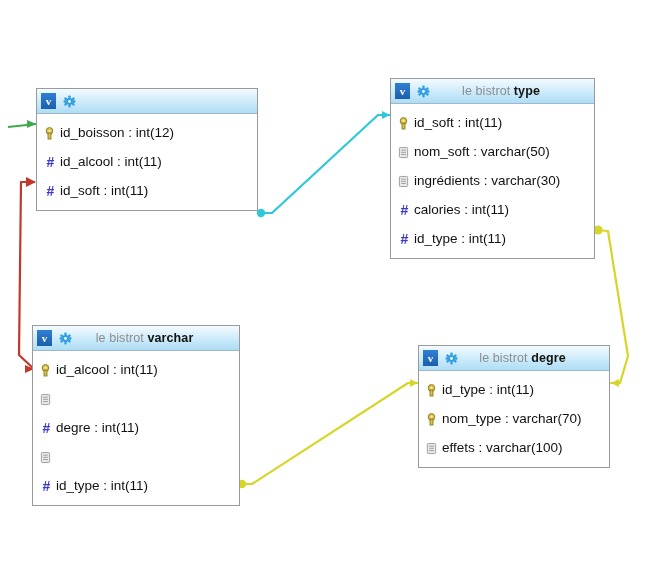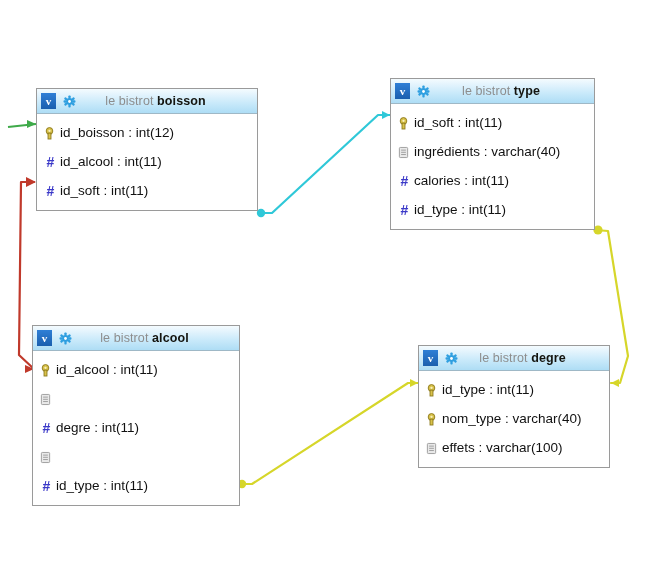--- a/index.html
+++ b/index.html
@@ -166,24 +166,20 @@
             <rect x="11.4" y="6.6" width="4" height="2.8" rx="1"></rect>
             <rect x="2.1" y="2.8" width="2.8" height="4" rx="1" transform="rotate(-45 3.5 4.8)"></rect>
             <rect x="11.1" y="2.8" width="2.8" height="4" rx="1" transform="rotate(45 12.5 4.8)"></rect>
             <rect x="2.1" y="9.2" width="2.8" height="4" rx="1" transform="rotate(45 3.5 11.2)"></rect>
             <rect x="11.1" y="9.2" width="2.8" height="4" rx="1" transform="rotate(-45 12.5 11.2)"></rect>
             <circle cx="8" cy="8" r="4.2"></circle>
           </g>
           <circle cx="8" cy="8" r="1.7" fill="#ffffff"></circle>
         </svg>
       </span>
-      <span class="head-title">
-        <span>le bistrot</span>
-        <b>boisson</b>
-      </span>
     </div>
     <div class="rows">
       <div class="row">
         <span class="ricon">
           <svg viewBox="0 0 12 14" width="11" height="13" xmlns="http://www.w3.org/2000/svg">
             <ellipse cx="6" cy="4.3" rx="3.6" ry="3.8" fill="#d9c24a" stroke="#8d7a1e" stroke-width="1"></ellipse>
             <rect x="4.4" y="6.6" width="3.2" height="6.4" fill="#d9c24a" stroke="#8d7a1e" stroke-width="1"></rect>
             <circle cx="6" cy="4.1" r="1.25" fill="#f7f0c0"></circle>
           </svg>
         </span>
@@ -237,21 +233,32 @@
       </div>
       <div class="row">
         <span class="ricon">
           <svg viewBox="0 0 12 14" width="11" height="13" xmlns="http://www.w3.org/2000/svg">
             <rect x="1.5" y="1.5" width="9" height="11" rx="1" fill="#e9e9e9" stroke="#9a9a9a" stroke-width="1"></rect>
             <line x1="3.4" y1="4.4" x2="8.6" y2="4.4" stroke="#9a9a9a" stroke-width="1"></line>
             <line x1="3.4" y1="6.8" x2="8.6" y2="6.8" stroke="#9a9a9a" stroke-width="1"></line>
             <line x1="3.4" y1="9.2" x2="8.6" y2="9.2" stroke="#9a9a9a" stroke-width="1"></line>
           </svg>
         </span>
-        <span class="rtxt">ingrédients : varchar(40)</span>
+        <span class="rtxt">nom_soft : varchar(50)</span>
+      </div>
+      <div class="row">
+        <span class="ricon">
+          <svg viewBox="0 0 12 14" width="11" height="13" xmlns="http://www.w3.org/2000/svg">
+            <rect x="1.5" y="1.5" width="9" height="11" rx="1" fill="#e9e9e9" stroke="#9a9a9a" stroke-width="1"></rect>
+            <line x1="3.4" y1="4.4" x2="8.6" y2="4.4" stroke="#9a9a9a" stroke-width="1"></line>
+            <line x1="3.4" y1="6.8" x2="8.6" y2="6.8" stroke="#9a9a9a" stroke-width="1"></line>
+            <line x1="3.4" y1="9.2" x2="8.6" y2="9.2" stroke="#9a9a9a" stroke-width="1"></line>
+          </svg>
+        </span>
+        <span class="rtxt">ingrédients : varchar(30)</span>
       </div>
       <div class="row">
         <span class="ricon"><span class="hash">#</span></span>
         <span class="rtxt">calories : int(11)</span>
       </div>
       <div class="row">
         <span class="ricon"><span class="hash">#</span></span>
         <span class="rtxt">id_type : int(11)</span>
       </div>
     </div>
@@ -271,21 +278,21 @@
             <rect x="11.1" y="2.8" width="2.8" height="4" rx="1" transform="rotate(45 12.5 4.8)"></rect>
             <rect x="2.1" y="9.2" width="2.8" height="4" rx="1" transform="rotate(45 3.5 11.2)"></rect>
             <rect x="11.1" y="9.2" width="2.8" height="4" rx="1" transform="rotate(-45 12.5 11.2)"></rect>
             <circle cx="8" cy="8" r="4.2"></circle>
           </g>
           <circle cx="8" cy="8" r="1.7" fill="#ffffff"></circle>
         </svg>
       </span>
       <span class="head-title">
         <span>le bistrot</span>
-        <b>alcool</b>
+        <b>varchar</b>
       </span>
     </div>
     <div class="rows">
       <div class="row">
         <span class="ricon">
           <svg viewBox="0 0 12 14" width="11" height="13" xmlns="http://www.w3.org/2000/svg">
             <ellipse cx="6" cy="4.3" rx="3.6" ry="3.8" fill="#d9c24a" stroke="#8d7a1e" stroke-width="1"></ellipse>
             <rect x="4.4" y="6.6" width="3.2" height="6.4" fill="#d9c24a" stroke="#8d7a1e" stroke-width="1"></rect>
             <circle cx="6" cy="4.1" r="1.25" fill="#f7f0c0"></circle>
           </svg>
@@ -359,21 +366,21 @@
         <span class="rtxt">id_type : int(11)</span>
       </div>
       <div class="row">
         <span class="ricon">
           <svg viewBox="0 0 12 14" width="11" height="13" xmlns="http://www.w3.org/2000/svg">
             <ellipse cx="6" cy="4.3" rx="3.6" ry="3.8" fill="#d9c24a" stroke="#8d7a1e" stroke-width="1"></ellipse>
             <rect x="4.4" y="6.6" width="3.2" height="6.4" fill="#d9c24a" stroke="#8d7a1e" stroke-width="1"></rect>
             <circle cx="6" cy="4.1" r="1.25" fill="#f7f0c0"></circle>
           </svg>
         </span>
-        <span class="rtxt">nom_type : varchar(40)</span>
+        <span class="rtxt">nom_type : varchar(70)</span>
       </div>
       <div class="row">
         <span class="ricon">
           <svg viewBox="0 0 12 14" width="11" height="13" xmlns="http://www.w3.org/2000/svg">
             <rect x="1.5" y="1.5" width="9" height="11" rx="1" fill="#e9e9e9" stroke="#9a9a9a" stroke-width="1"></rect>
             <line x1="3.4" y1="4.4" x2="8.6" y2="4.4" stroke="#9a9a9a" stroke-width="1"></line>
             <line x1="3.4" y1="6.8" x2="8.6" y2="6.8" stroke="#9a9a9a" stroke-width="1"></line>
             <line x1="3.4" y1="9.2" x2="8.6" y2="9.2" stroke="#9a9a9a" stroke-width="1"></line>
           </svg>
         </span>

